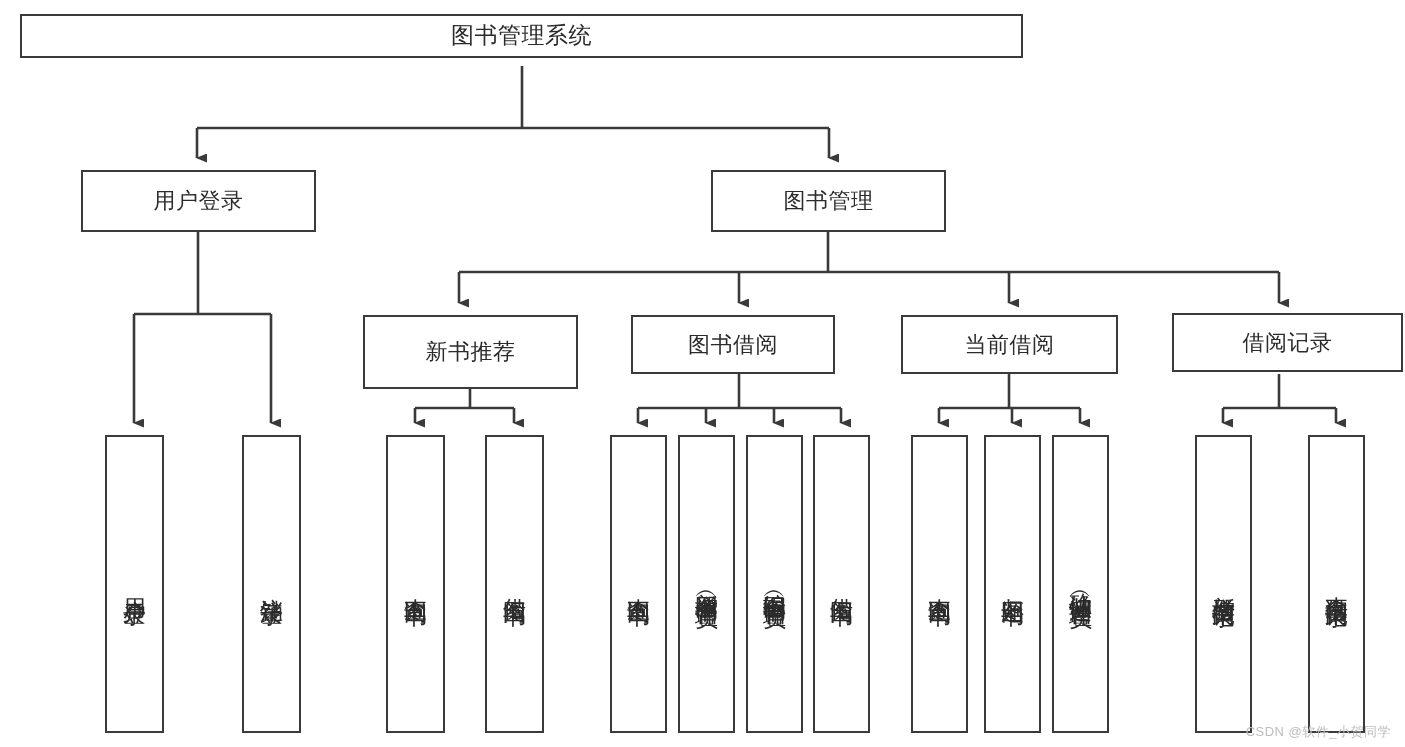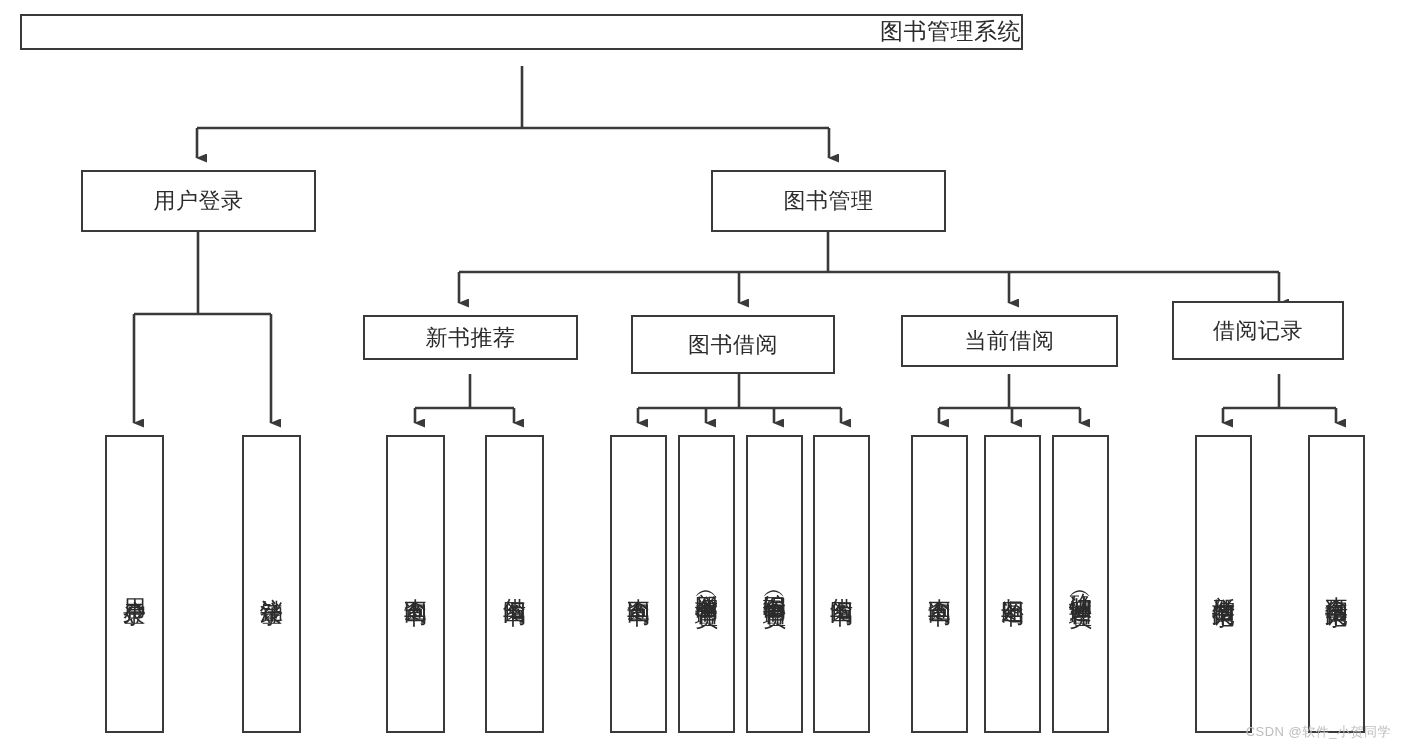--- a/index.html
+++ b/index.html
@@ -114,41 +114,41 @@
       <path d="M 1012,408 L 1012,423" marker-end="url(#arrowhead)"></path>
       <path d="M 1080,408 L 1080,423" marker-end="url(#arrowhead)"></path>
 
       <path d="M 1279,374 L 1279,408"></path>
       <path d="M 1223,408 L 1336,408"></path>
       <path d="M 1223,408 L 1223,423" marker-end="url(#arrowhead)"></path>
       <path d="M 1336,408 L 1336,423" marker-end="url(#arrowhead)"></path>
     </g>
   </svg>
 
-  <div class="node horizontal" id="node-root" style="left:20px; top:14px; width:1003px; height:36px;justify-content:flex-end;">
+  <div class="node horizontal" id="node-root" style="left:20px; top:14px; width:1003px; height:44px;">
     <span class="label">图书管理系统</span>
   </div>
 
   <div class="node horizontal" style="left:81px; top:170px; width:235px; height:62px;">
     <span class="label">用户登录</span>
   </div>
   <div class="node horizontal" style="left:711px; top:170px; width:235px; height:62px;">
     <span class="label">图书管理</span>
   </div>
 
-  <div class="node horizontal" style="left:363px; top:315px; width:215px; height:45px;">
+  <div class="node horizontal" style="left:363px; top:315px; width:215px; height:74px;">
     <span class="label">新书推荐</span>
   </div>
   <div class="node horizontal" style="left:631px; top:315px; width:204px; height:59px;">
     <span class="label">图书借阅</span>
   </div>
-  <div class="node horizontal" style="left:901px; top:315px; width:217px; height:52px;">
+  <div class="node horizontal" style="left:901px; top:315px; width:217px; height:59px;">
     <span class="label">当前借阅</span>
   </div>
-  <div class="node horizontal" style="left:1172px; top:301px; width:172px; height:59px;">
+  <div class="node horizontal" style="left:1172px; top:313px; width:231px; height:59px;">
     <span class="label">借阅记录</span>
   </div>
 
   <div class="node vertical" style="left:105px; top:435px; width:59px; height:298px;">
     <span class="label">用户登录</span>
   </div>
   <div class="node vertical" style="left:242px; top:435px; width:59px; height:298px;">
     <span class="label">注销登录</span>
   </div>
   <div class="node vertical" style="left:386px; top:435px; width:59px; height:298px;">

